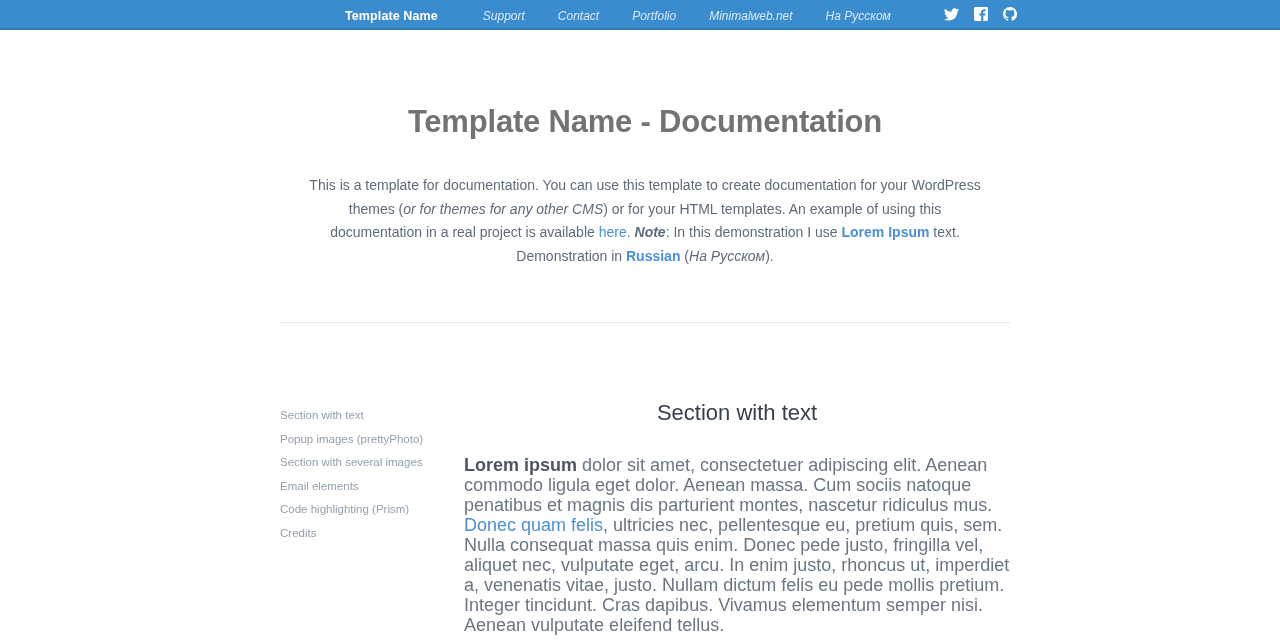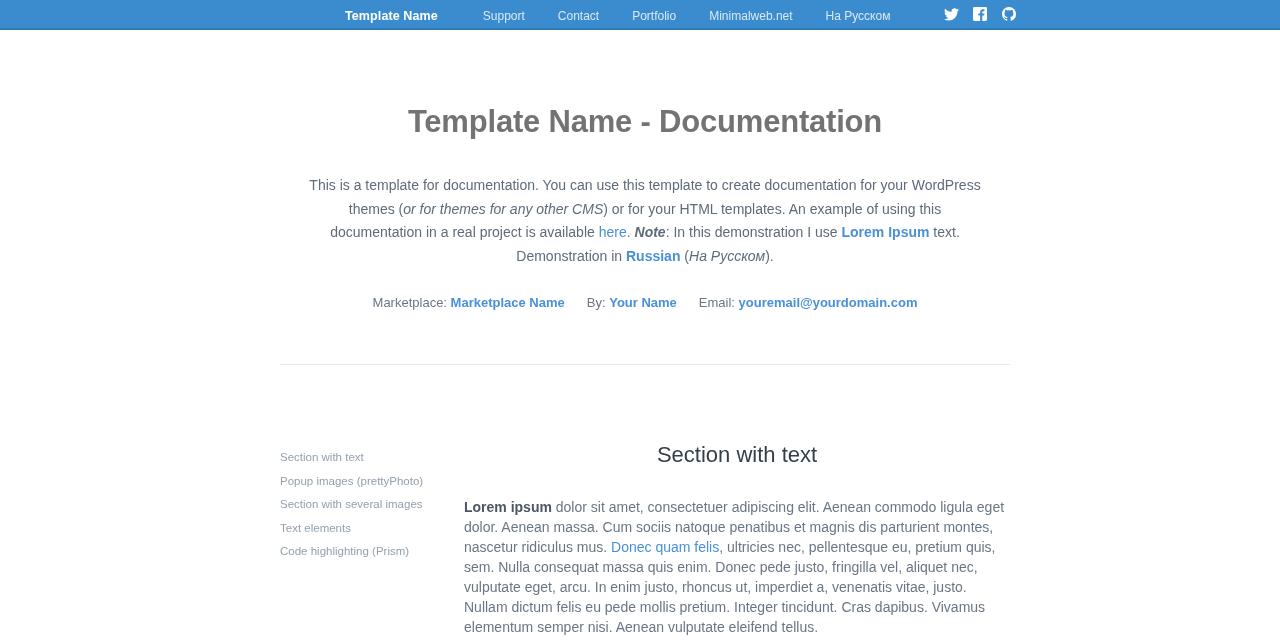--- a/index.html
+++ b/index.html
@@ -37,20 +37,21 @@
     font-weight: bold;
     font-size: 12.5px;
     letter-spacing: .1px;
     white-space: nowrap;
     text-decoration: none;
   }
   .nav-links {
     display: flex;
     align-items: center;
     margin-left: 45px;
+    font-style: italic;
   }
   .nav-link {
     color: #d9e9f6;
     font-size: 12px;
     text-decoration: none;
     white-space: nowrap;
     margin-right: 33px;
   }
   .nav-link:last-child { margin-right: 0; }
   .nav-social {
@@ -145,21 +146,21 @@
     padding-left: 9px;
   }
   .section-title {
     font-size: 22px;
     font-weight: normal;
     color: #36404d;
     margin: 0 0 29px 0;
     text-align: center;
   }
   .body-text {
-    font-size: 14px;
+    font-size: 18px;
     line-height: 20px;
     color: #6b7684;
     margin: 0;
     text-align: left;
   }
   .body-text b { font-weight: bold; color: #4c5665; }
 </style>
 </head>
 <body>
 
@@ -193,37 +194,32 @@
     </div>
   </div>
 </div>
 
 <div class="page">
 
   <div class="intro">
     <h1 class="doc-title">Template Name - Documentation</h1>
     <p class="intro-text"><span>This is a template for documentation. You can use this template to create documentation for your WordPress themes (</span><em>or for themes for any other CMS</em><span>) or for your HTML templates. An example of using this documentation in a real project is available </span><a class="lnk" href="#">here</a><span>. </span><b><em>Note</em></b><span>: In this demonstration I use </span><a class="lnk-b" href="#">Lorem Ipsum</a><span> text. Demonstration in </span><a class="lnk-b" href="#">Russian</a><span> (</span><em>На Русском</em><span>).</span></p>
 
-    <div class="meta-line">
-      <span class="meta-item"><span>Marketplace:</span>
-        <a class="lnk-b" href="#">Marketplace Name</a></span><span class="meta-item"><span>By:</span>
-        <a class="lnk-b" href="#">Your Name</a></span><span class="meta-item"><span>Email:</span>
-        <a class="lnk-b" href="#">youremail@yourdomain.com</a></span>
-    </div>
   </div>
 
   <hr class="divider">
 
   <div class="columns">
     <div class="sidebar">
       <a class="side-link" href="#">Section with text</a>
       <a class="side-link" href="#">Popup images (prettyPhoto)</a>
       <a class="side-link" href="#">Section with several images</a>
-      <a class="side-link" href="#">Text elements</a>
+      <a class="side-link" href="#">Email elements</a>
       <a class="side-link" href="#">Code highlighting (Prism)</a>
+      <a class="side-link" href="#">Credits</a>
     </div>
 
     <div class="content">
       <h2 class="section-title">Section with text</h2>
       <p class="body-text"><b>Lorem ipsum</b><span> dolor sit amet, consectetuer adipiscing elit. Aenean commodo ligula eget dolor. Aenean massa. Cum sociis natoque penatibus et magnis dis parturient montes, nascetur ridiculus mus. </span><a class="lnk" href="#">Donec quam felis</a><span>, ultricies nec, pellentesque eu, pretium quis, sem. Nulla consequat massa quis enim. Donec pede justo, fringilla vel, aliquet nec, vulputate eget, arcu. In enim justo, rhoncus ut, imperdiet a, venenatis vitae, justo. Nullam dictum felis eu pede mollis pretium. Integer tincidunt. Cras dapibus. Vivamus elementum semper nisi. Aenean vulputate eleifend tellus.</span></p>
     </div>
   </div>
 
 </div>
 

